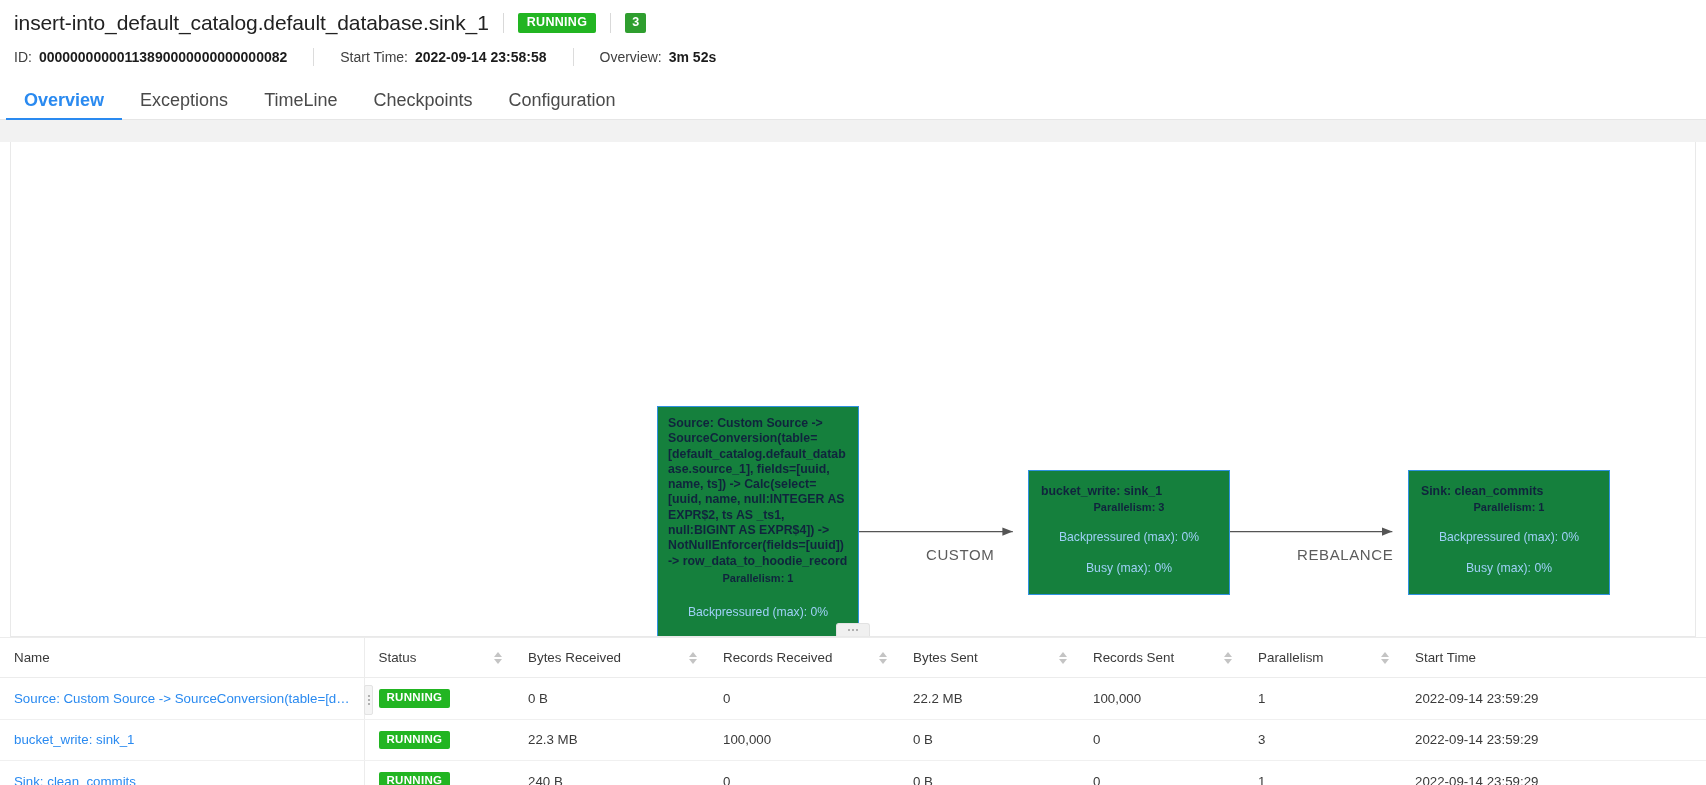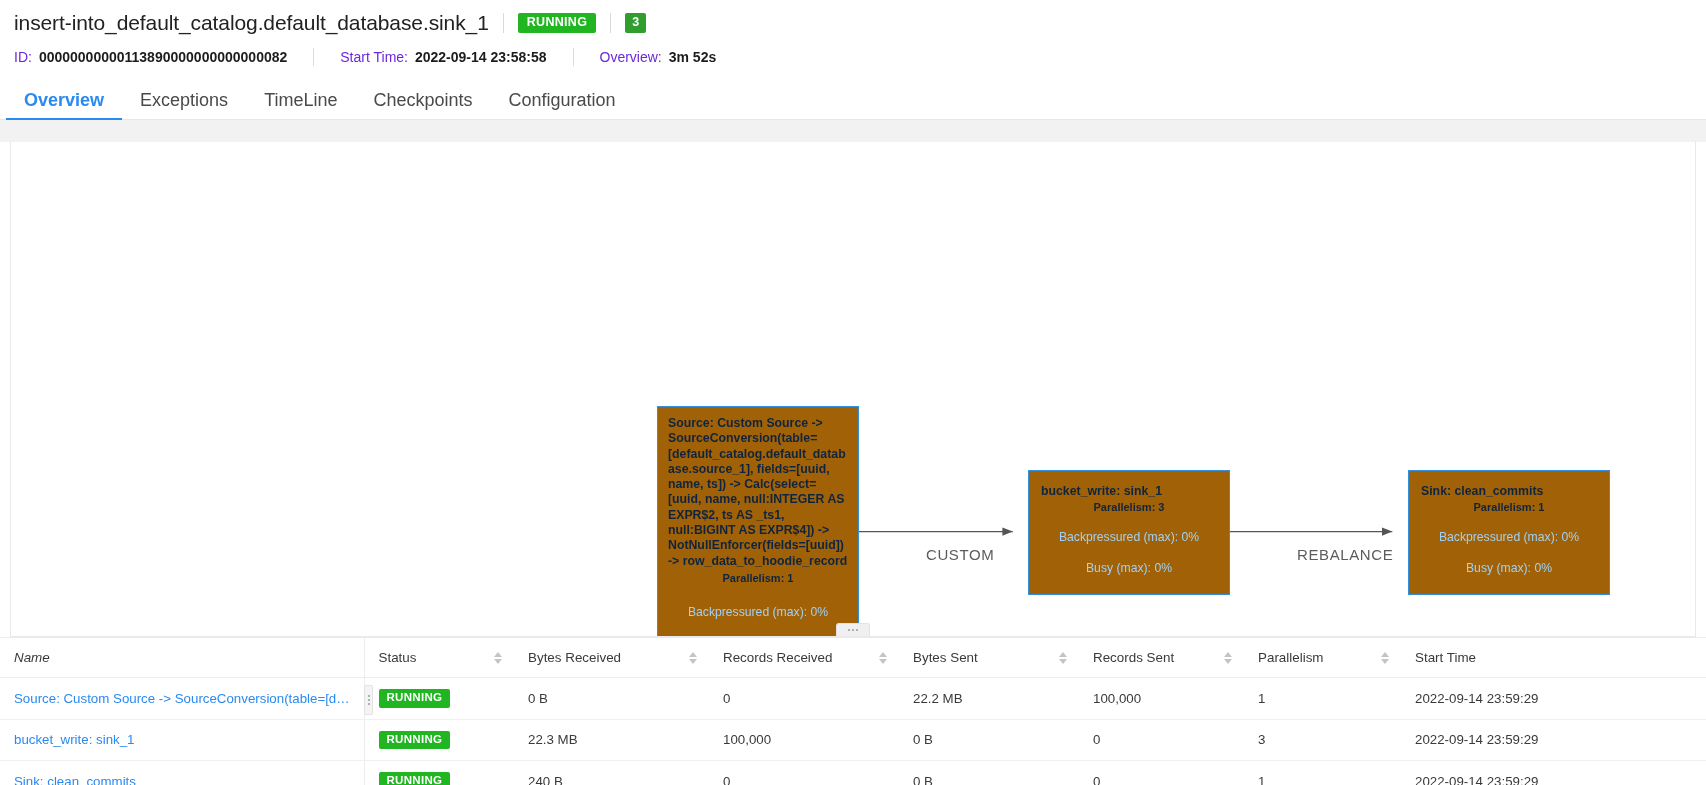--- a/index.html
+++ b/index.html
@@ -59,21 +59,21 @@
     display: inline-block;
   }
 
   .meta-row {
     display: flex;
     align-items: center;
     height: 30px;
     font-size: 14px;
     margin-top: 2px;
   }
-  .meta-label { color: #6d28d9; font-weight: 400; }
+  .meta-label { color: #404040; font-weight: 400; }
   .meta-value { color: #1c1c1c; font-weight: bold; margin-left: 7px; }
   .meta-group { display: flex; align-items: baseline; white-space: nowrap; }
   .meta-sep {
     width: 1px; height: 18px; background: #dcdcdc;
     margin: 0 26px;
     flex: 0 0 auto;
     align-self: center;
   }
 
   
@@ -118,21 +118,21 @@
     border-top: none;
     overflow: hidden;
   }
   .graph-canvas {
     position: absolute;
     inset: 0;
   }
 
   .node {
     position: absolute;
-    background: #a16207;
+    background: #15803d;
     border: 1px solid #2f91e0;
     color: #0d2a47;
     text-align: center;
     overflow: hidden;
   }
   .node .node-title {
     font-size: 12.3px;
     font-weight: bold;
     line-height: 15.3px;
     color: #10243d;
@@ -226,21 +226,21 @@
     font-weight: 400;
     color: #3a3a3a;
     padding: 12px 10px 12px 14px;
     border-bottom: 1px solid #ececec;
     border-top: 1px solid #ececec;
     background: #fff;
     position: relative;
     font-size: 13.4px;
     white-space: nowrap;
   }
-  .vertices-table th.col-name { border-right: 1px solid #ececec; font-style: italic; }
+  .vertices-table th.col-name { border-right: 1px solid #ececec; }
   .vertices-table td {
     padding: 11px 10px 11px 14px;
     border-bottom: 1px solid #f0f0f0;
     color: #3a3a3a;
     vertical-align: middle;
     white-space: nowrap;
     overflow: hidden;
     text-overflow: ellipsis;
   }
   .vertices-table td.col-name {

